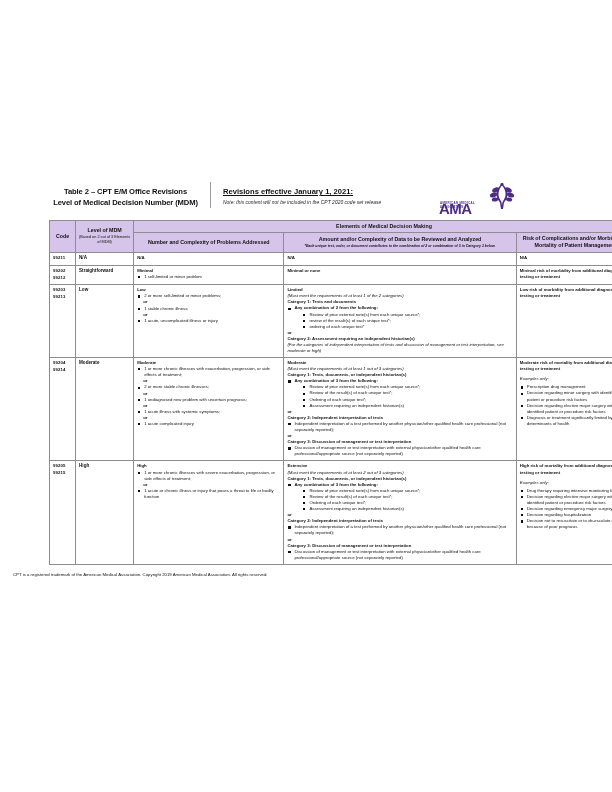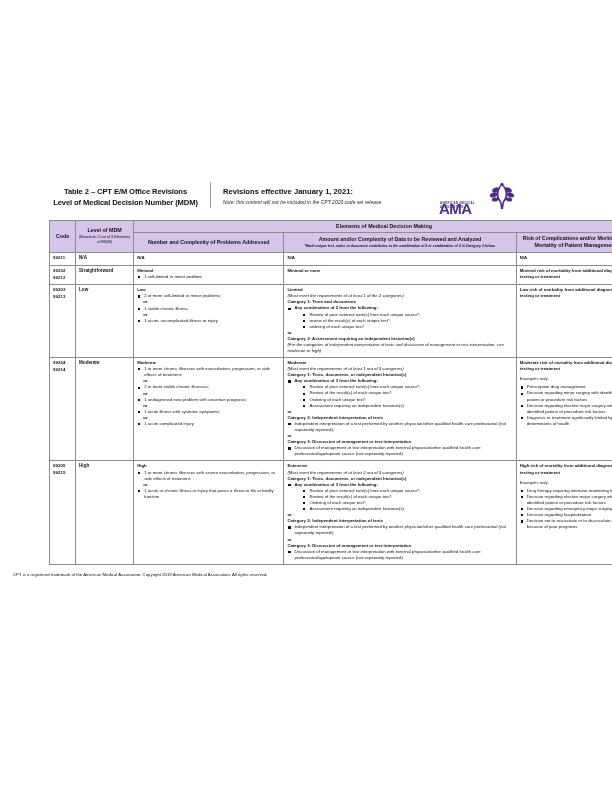--- a/index.html
+++ b/index.html
@@ -29,21 +29,21 @@
   }
   .title-left .l1,.title-left .l2{
     font-size:7.6px;font-weight:bold;color:#111;line-height:1.45;
     letter-spacing:-.1px;white-space:nowrap;
   }
   .title-mid{
     flex:1;padding-left:12px;padding-top:5px;
   }
   .title-mid .rev{
     font-size:7.6px;font-weight:bold;color:#111;
-    line-height:1.3;
+    text-decoration:underline;line-height:1.3;
   }
   .title-mid .note{
     font-size:4.9px;font-style:italic;color:#222;margin-top:3px;
     letter-spacing:.05px;
   }
   .title-right{
     width:88px;display:flex;justify-content:flex-end;align-items:flex-start;
     padding-top:2px;
   }
   .ama-logo{position:relative;width:80px;height:30px;}

